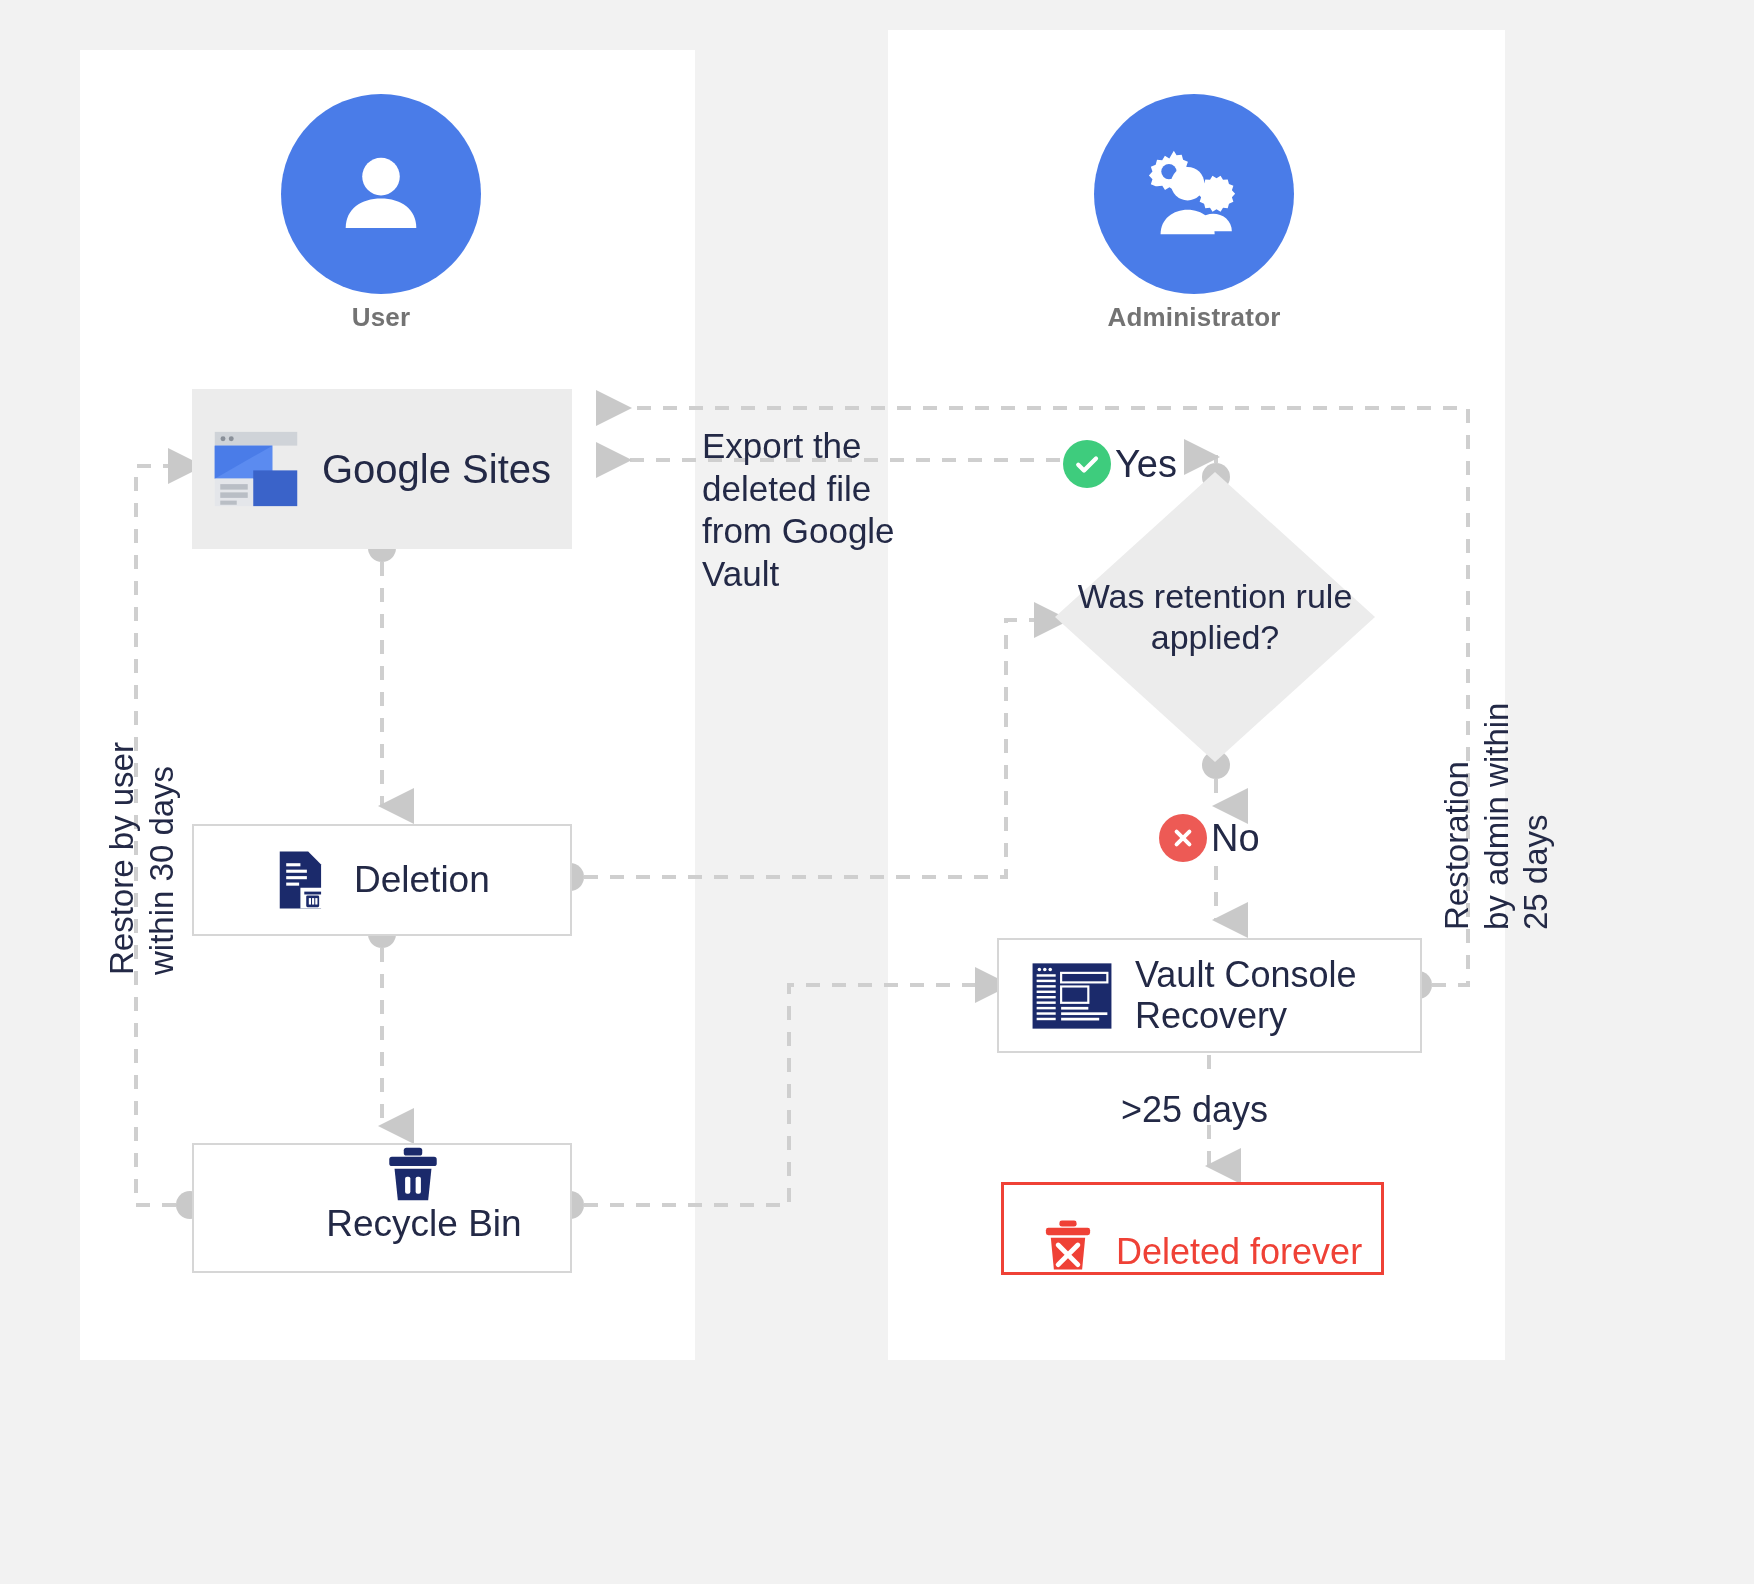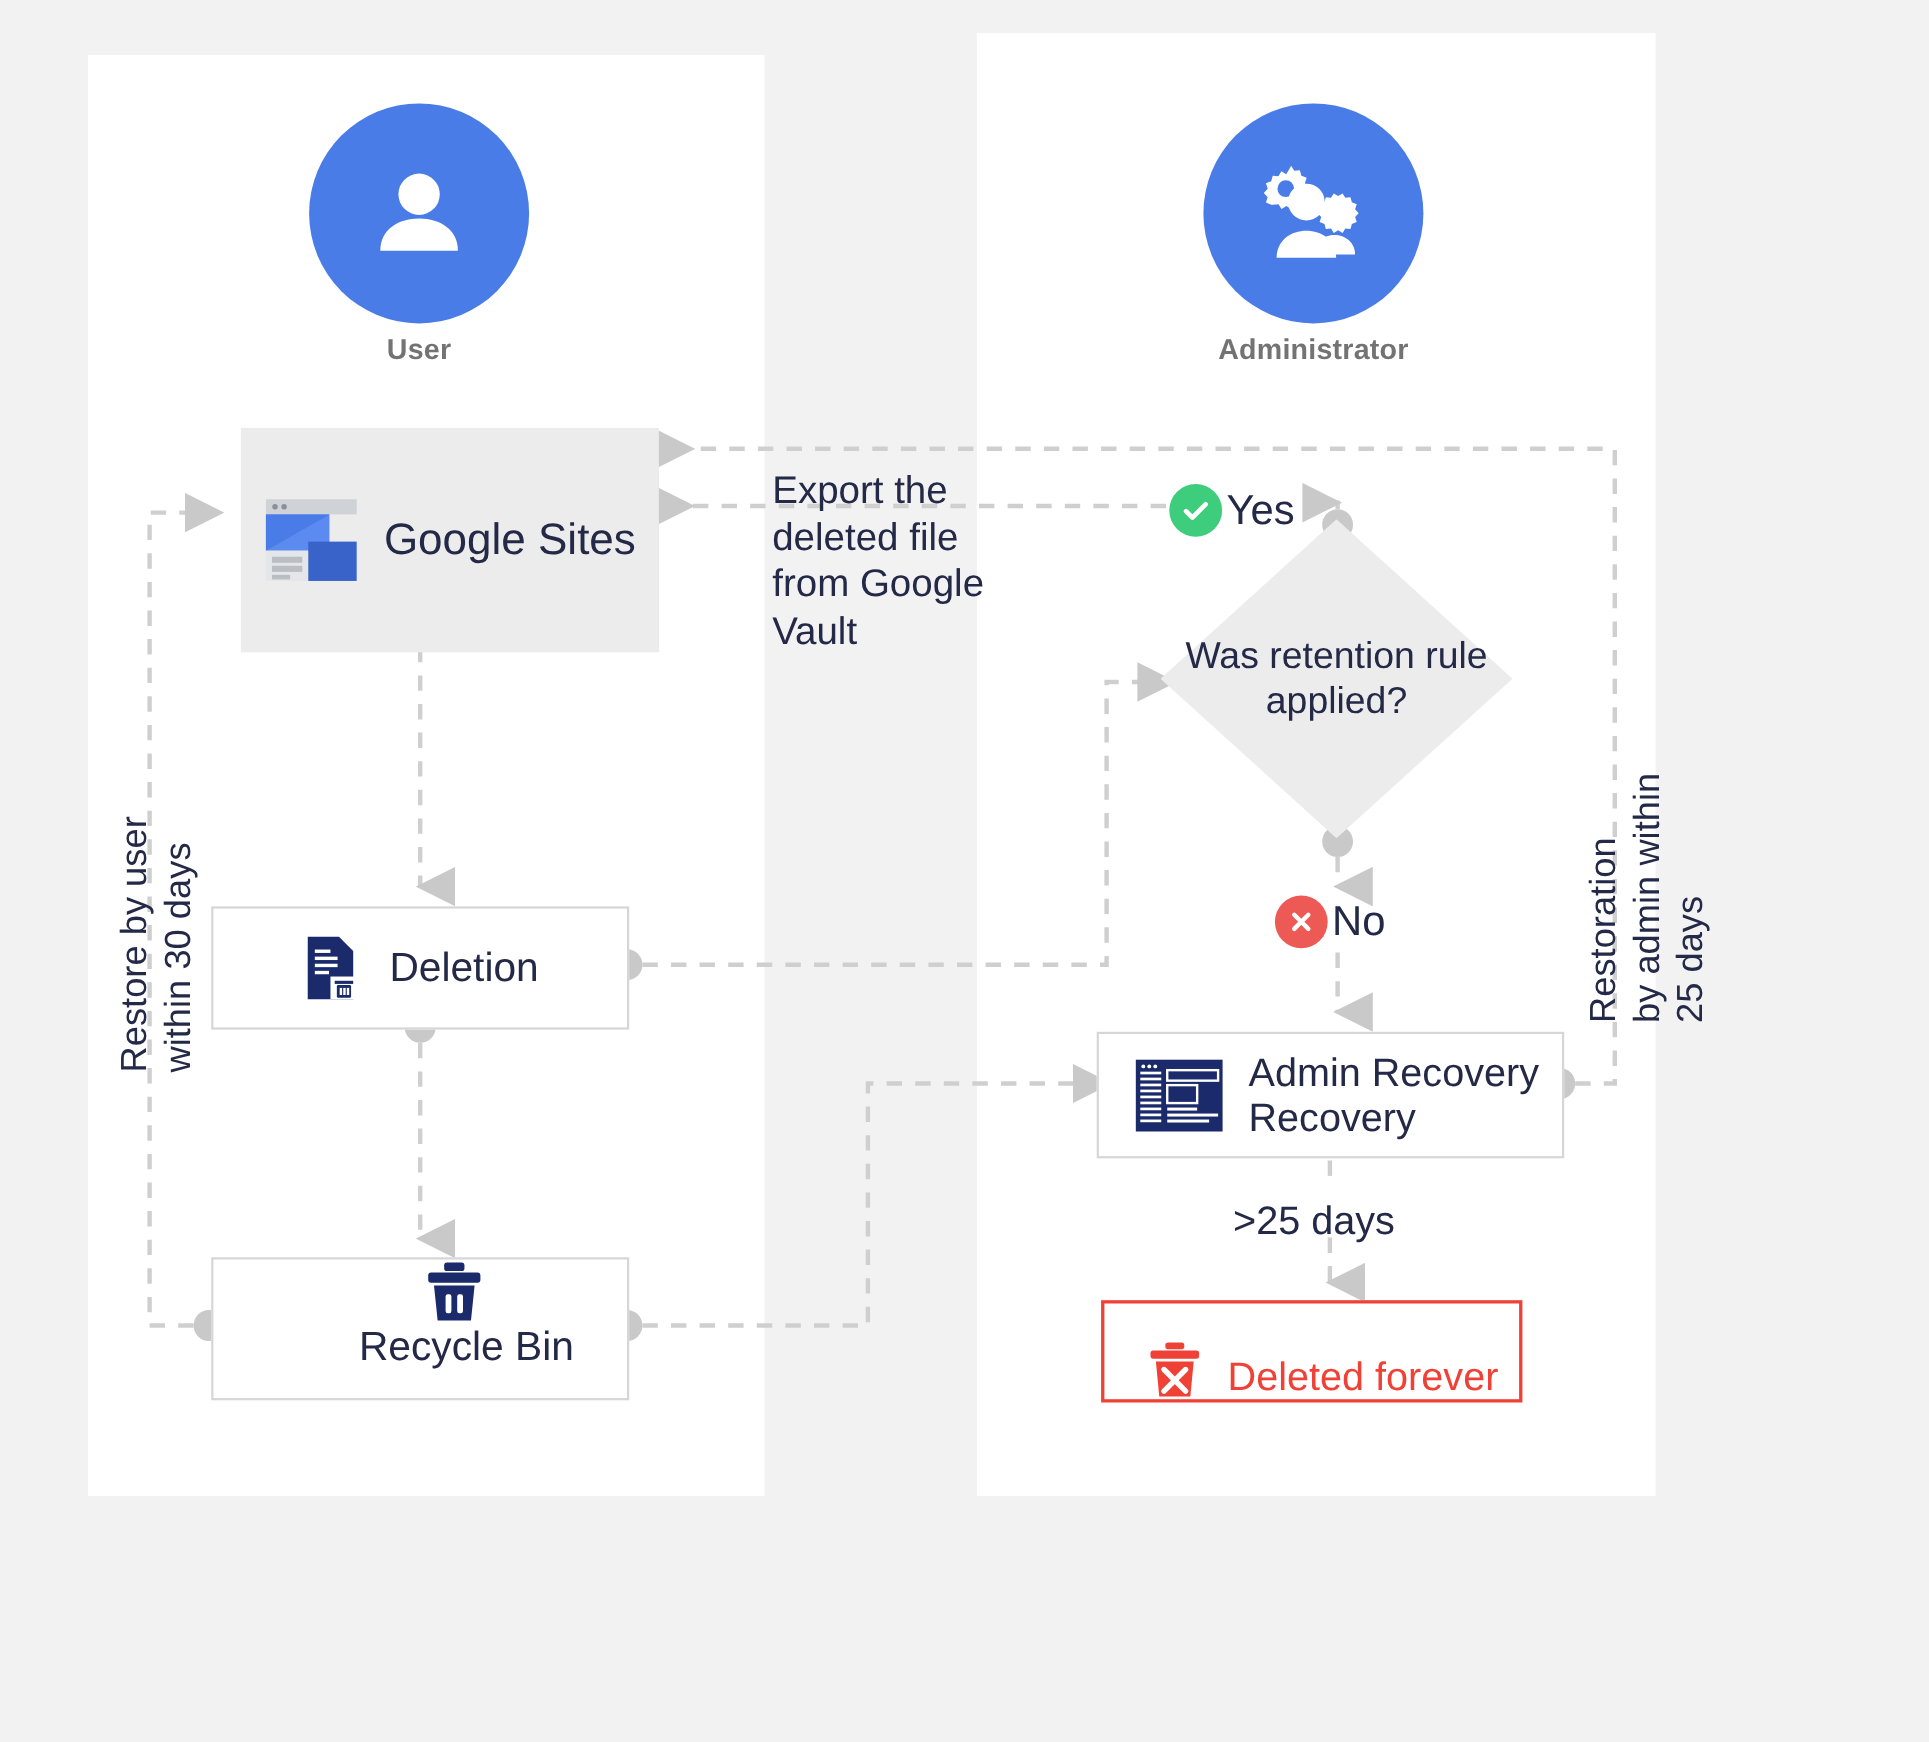--- a/index.html
+++ b/index.html
@@ -33,21 +33,21 @@
 
   
   .node{
     position:absolute;box-sizing:border-box;
     display:flex;align-items:center;
     font-size:37px;color:#232946;
   }
   .node .ico{flex:0 0 auto;display:flex;align-items:center;justify-content:center;}
   .node .txt{margin-left:22px;line-height:1.12;}
 
-  #n-gsites{left:192px;top:389px;width:380px;height:204px;background:#ececec;padding-left:20px;margin-left:27px;}
+  #n-gsites{left:192px;top:389px;width:380px;height:160px;background:#ececec;padding-left:20px;}
   #n-gsites .txt{font-size:40px;}
 
   #n-deletion{left:192px;top:824px;width:380px;height:112px;background:#fff;border:2px solid #d6d6d6;padding-left:80px;}
   #n-recycle{left:192px;top:1143px;width:380px;height:130px;background:#fff;border:2px solid #d6d6d6;padding-left:62px;flex-direction:column;}
 
   #n-adminconsole{left:997px;top:938px;width:425px;height:115px;background:#fff;border:2px solid #d6d6d6;padding-left:32px;}
   #n-adminconsole .txt{font-size:36px;}
 
   #n-deletedforever{left:1001px;top:1182px;width:383px;height:93px;background:#fff;border:3px solid #ef4136;padding-left:38px;align-items:flex-end;}
   #n-deletedforever .txt{color:#ef4136;font-size:36px;}
@@ -279,21 +279,21 @@
         </g>
         <rect x="22" y="8" width="34" height="7" fill="none" stroke="#ffffff" stroke-width="1.6"></rect>
         <rect x="22" y="18" width="20" height="12" fill="none" stroke="#ffffff" stroke-width="1.6"></rect>
         <g fill="#ffffff">
           <rect x="22" y="33" width="20" height="2"></rect>
           <rect x="22" y="37" width="34" height="2"></rect>
           <rect x="22" y="41" width="28" height="2"></rect>
         </g>
       </svg>
     </span>
-    <span class="txt">Admin Recovery Recovery</span>
+    <span class="txt">Vault Console Recovery</span>
   </div>
 
   <div class="node" id="n-deletedforever">
     <span class="ico">
       <svg width="52" height="54" viewBox="0 0 42 44" aria-hidden="true">
         <g fill="#ef4136">
           <rect x="14" y="2" width="14" height="5" rx="2"></rect>
           <rect x="3" y="8" width="36" height="6" rx="2"></rect>
           <path d="M7 16h28l-2.5 26H9.5z"></path>
         </g>

